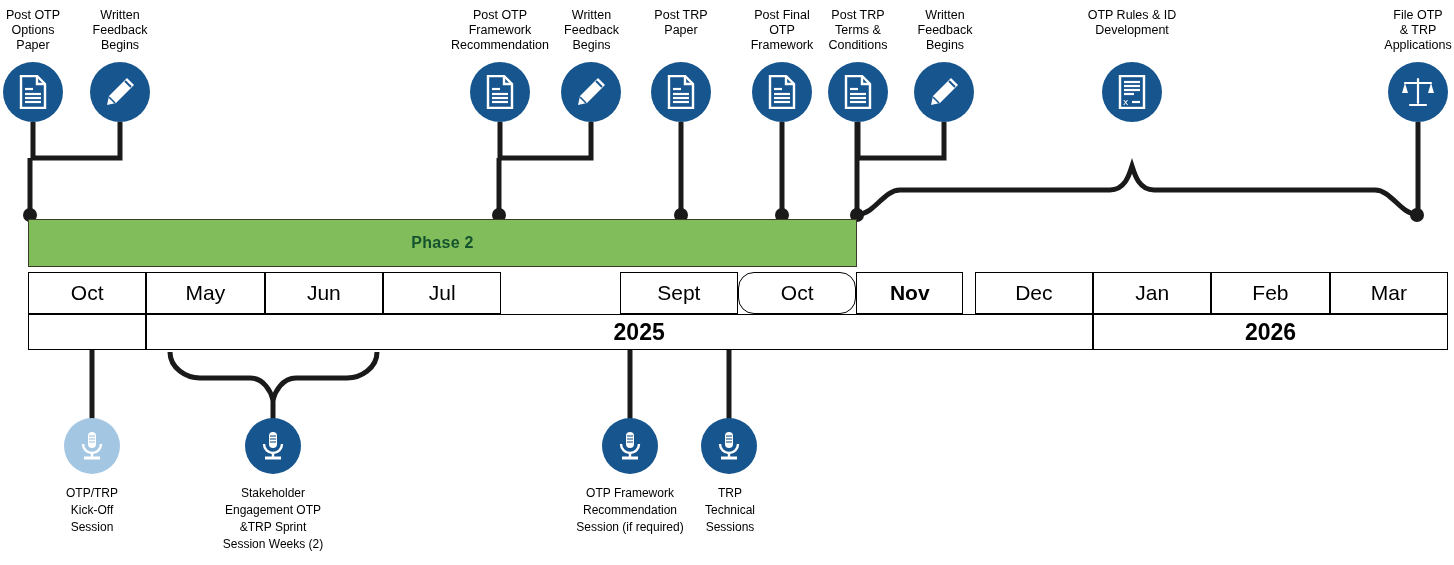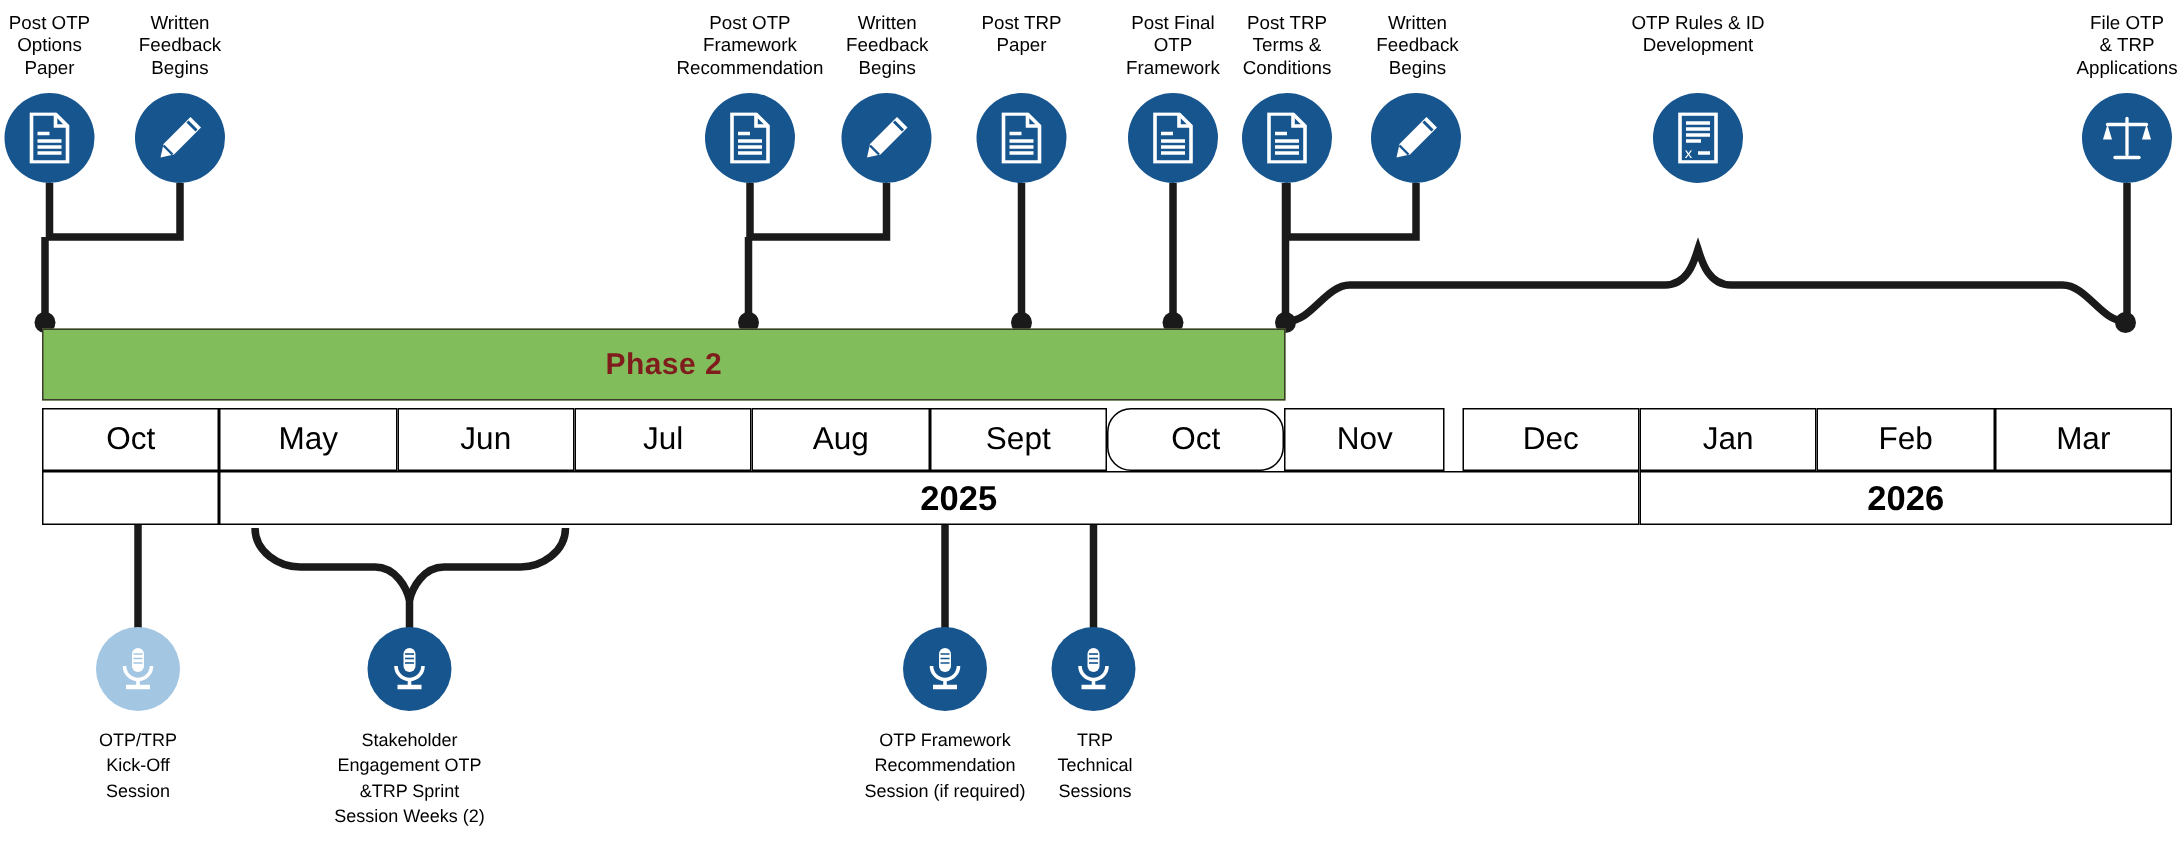--- a/index.html
+++ b/index.html
@@ -42,23 +42,23 @@
   }
 
   
   .phase-bar{
     position:absolute;
     box-sizing:border-box;
     border:1px solid #3b3b2a;
     display:flex;
     align-items:center;
     justify-content:center;
-    color:#7f1d1d;
+    color:#14532d;
     font-weight:bold;
-    font-size:20px;
+    font-size:16px;
     letter-spacing:.3px;
   }
 
   
   .month-cell{
     position:absolute;
     box-sizing:border-box;
     border:1px solid #000;
     display:flex;
     align-items:center;
@@ -304,30 +304,27 @@
     </div>
   <div class="month-cell" style="left:146.3px;top:272px;width:118.3px;height:42px;">
       <span>May</span>
     </div>
   <div class="month-cell" style="left:264.7px;top:272px;width:118.3px;height:42px;">
       <span>Jun</span>
     </div>
   <div class="month-cell" style="left:383.0px;top:272px;width:118.3px;height:42px;">
       <span>Jul</span>
     </div>
-  <div class="month-cell" style="left:501.3px;top:272px;width:118.3px;height:42px;">
-      <span>Aug</span>
-    </div>
   <div class="month-cell" style="left:619.7px;top:272px;width:118.3px;height:42px;">
       <span>Sept</span>
     </div>
   <div class="month-cell" style="left:738.0px;top:272px;width:118.3px;height:42px;border-radius:16px;">
       <span>Oct</span>
     </div>
-  <div class="month-cell" style="left:856.3px;top:272px;width:107px;height:42px;">
+  <div class="month-cell" style="left:856.3px;top:272px;width:107px;height:42px;font-weight:bold;">
       <span>Nov</span>
     </div>
   <div class="month-cell" style="left:974.7px;top:272px;width:118.3px;height:42px;">
       <span>Dec</span>
     </div>
   <div class="month-cell" style="left:1093.0px;top:272px;width:118.3px;height:42px;">
       <span>Jan</span>
     </div>
   <div class="month-cell" style="left:1211.3px;top:272px;width:118.3px;height:42px;">
       <span>Feb</span>

